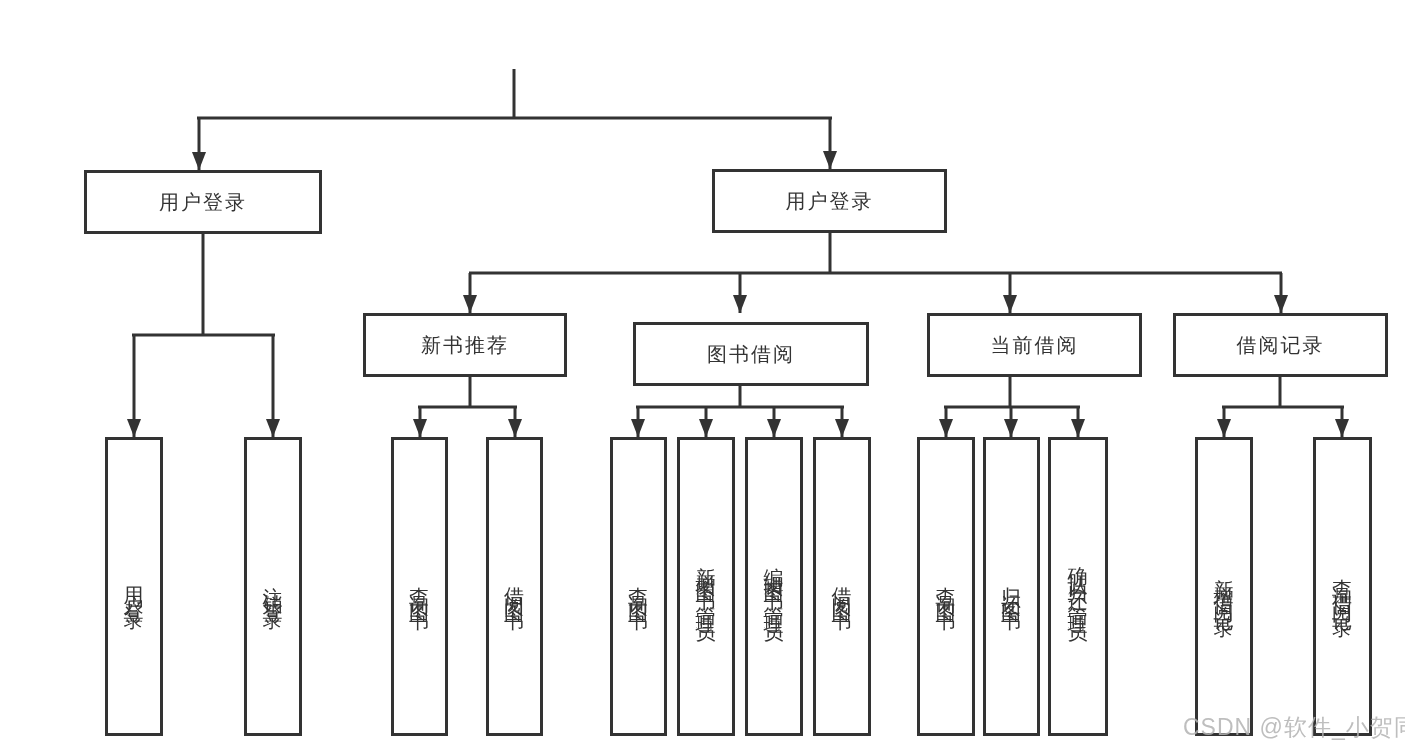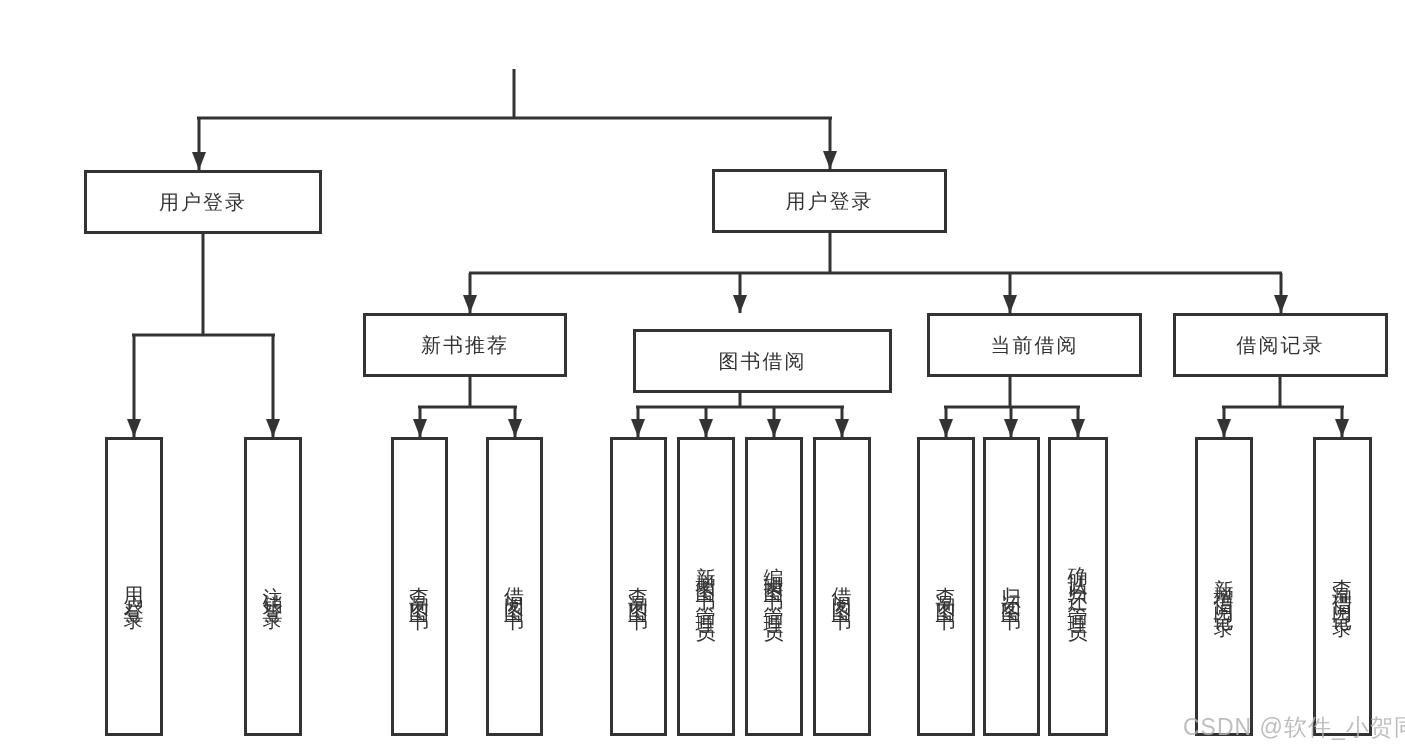--- a/index.html
+++ b/index.html
@@ -110,21 +110,21 @@
       <line x1="1224" y1="407" x2="1224" y2="437" marker-end="url(#arrow)"></line>
       <line x1="1342" y1="407" x2="1342" y2="437" marker-end="url(#arrow)"></line>
     </g>
   </svg>
 
 
   <div class="box" style="left:84px;top:170px;width:238px;height:64px;">用户登录</div>
   <div class="box" style="left:712px;top:169px;width:235px;height:64px;">用户登录</div>
 
   <div class="box" style="left:363px;top:313px;width:204px;height:64px;">新书推荐</div>
-  <div class="box" style="left:633px;top:329px;width:259px;height:64px;">图书借阅</div>
+  <div class="box" style="left:633px;top:322px;width:236px;height:64px;">图书借阅</div>
   <div class="box" style="left:927px;top:313px;width:215px;height:64px;">当前借阅</div>
   <div class="box" style="left:1173px;top:313px;width:215px;height:64px;">借阅记录</div>
 
   <div class="box leaf" style="left:105px;top:437px;width:58px;height:299px;">用户登录</div>
   <div class="box leaf" style="left:244px;top:437px;width:58px;height:299px;">注销登录</div>
 
   <div class="box leaf" style="left:391px;top:437px;width:57px;height:299px;">查询图书</div>
   <div class="box leaf" style="left:486px;top:437px;width:57px;height:299px;">借阅图书</div>
 
   <div class="box leaf" style="left:610px;top:437px;width:57px;height:299px;">查询图书</div>

